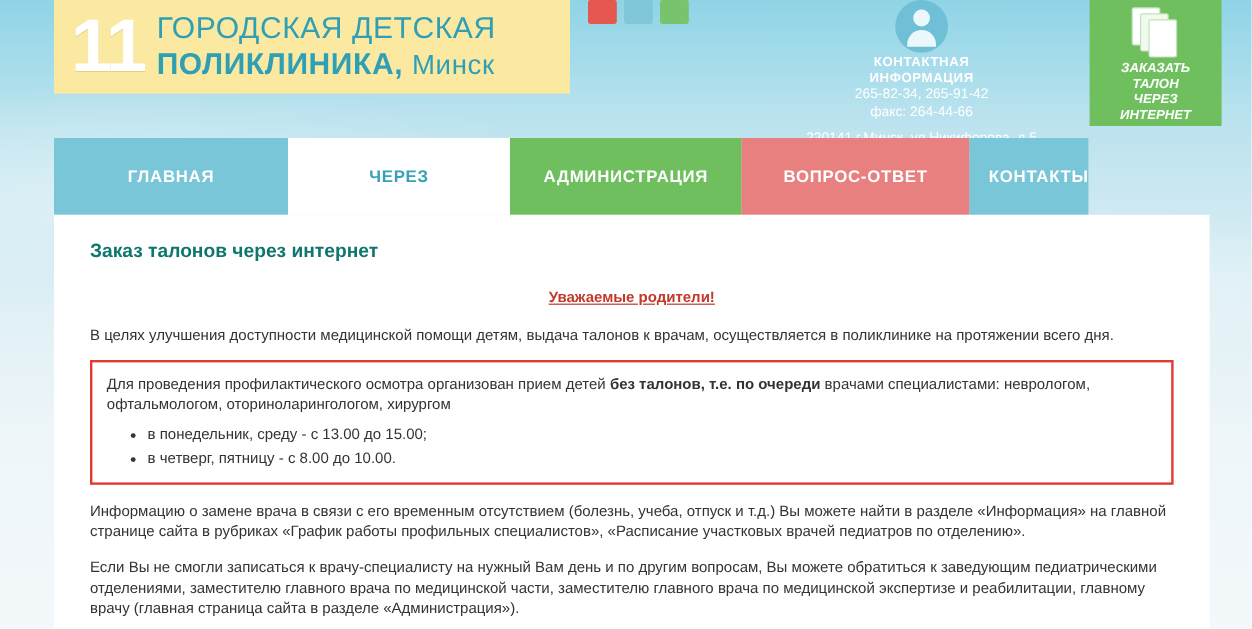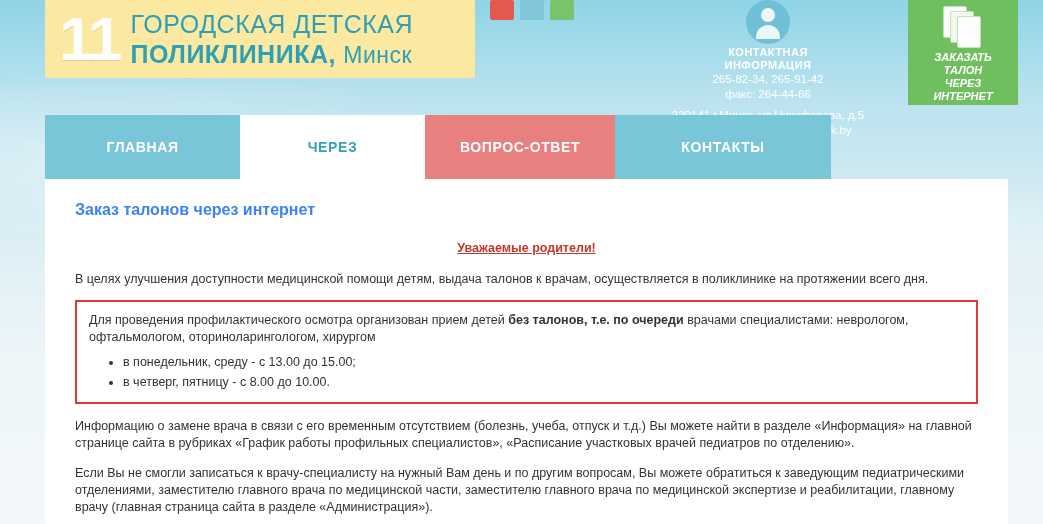--- a/index.html
+++ b/index.html
@@ -115,33 +115,33 @@
   .nav-item {
     flex: 1 1 auto;
     display: flex; align-items: center; justify-content: center;
     font-size: 14px; font-weight: bold; letter-spacing: .6px;
     color: #ffffff; cursor: pointer;
   }
   .nav-1 { background: #79c6d8; width: 195px; flex: 0 0 195px; }
   .nav-2 { background: #ffffff; color: #36a1b8; width: 185px; flex: 0 0 185px; }
   .nav-3 { background: #6fbf5f; width: 193px; flex: 0 0 193px; }
   .nav-4 { background: #e98080; width: 190px; flex: 0 0 190px; }
-  .nav-5 { background: #79c6d8; flex: 1 1 auto; }
+  .nav-5 { background: #79c6d8; flex: 1 1 auto; padding-left: 16px; }
 
   
   .content {
     position: absolute; left: 45px; top: 179px;
     width: 963px; height: 345px;
     background: #ffffff;
     padding: 22px 30px 0 30px;
     font-size: 12.5px; color: #333333; line-height: 17px;
   }
   .content h1 {
     margin: 0 0 22px 0;
-    font-size: 16px; color: #3b82f6; font-weight: bold;
+    font-size: 16px; color: #0f766e; font-weight: bold;
   }
   .salutation {
     text-align: center; font-weight: bold; color: #c0392b;
     text-decoration: underline; margin: 0 0 14px 0; font-size: 12.5px;
   }
   .p { margin: 0 0 12px 0; }
   .highlight-box {
     border: 2px solid #e03a32;
     padding: 10px 12px 8px 12px;
     margin: 0 0 14px 0;
@@ -196,20 +196,21 @@
       <span class="lbl">ЗАКАЗАТЬ</span>
       <span class="lbl">ТАЛОН</span>
       <span class="lbl">ЧЕРЕЗ</span>
       <span class="lbl">ИНТЕРНЕТ</span>
     </div>
   </div>
 
   <div class="nav">
     <div class="nav-item nav-1">ГЛАВНАЯ</div>
     <div class="nav-item nav-2">ЧЕРЕЗ</div>
+    <div class="nav-item nav-3">АДМИНИСТРАЦИЯ</div>
     <div class="nav-item nav-4">ВОПРОС-ОТВЕТ</div>
     <div class="nav-item nav-5">КОНТАКТЫ</div>
   </div>
 
   <div class="content">
     <h1>Заказ талонов через интернет</h1>
 
     <p class="salutation">Уважаемые родители!</p>
 
     <p class="p">В целях улучшения доступности медицинской помощи детям, выдача талонов к врачам, осуществляется  в поликлинике на протяжении всего дня.</p>

